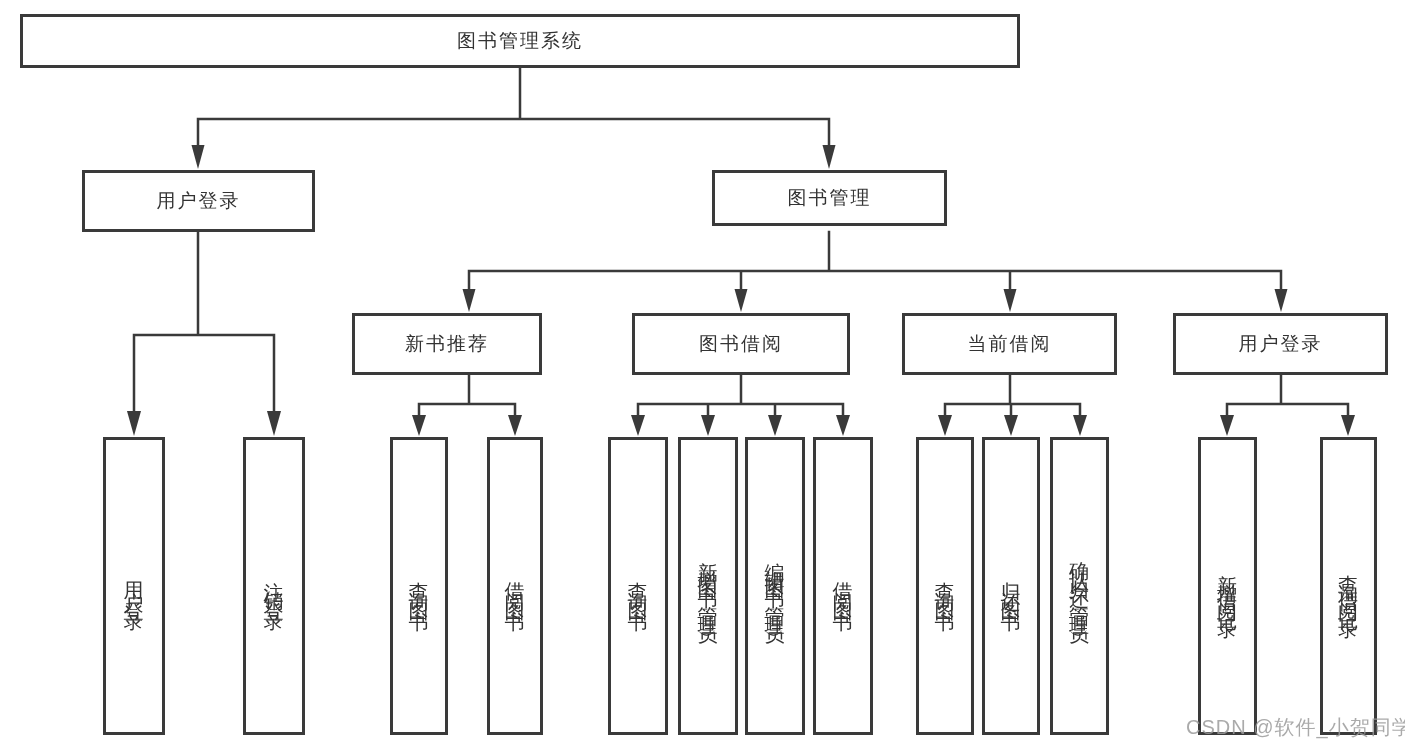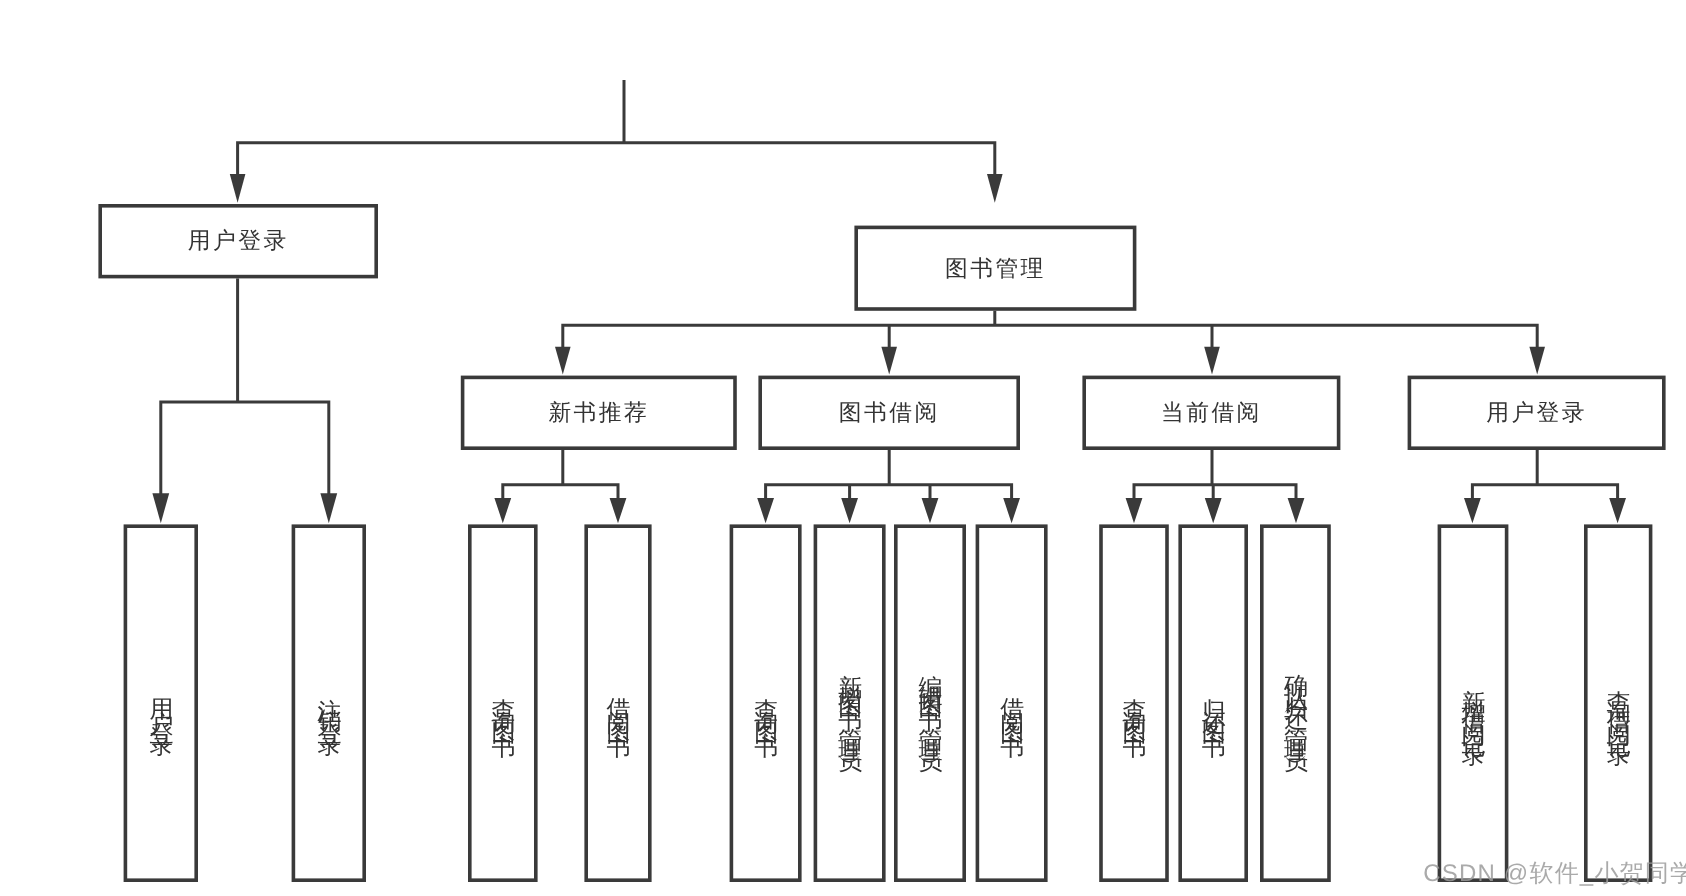--- a/index.html
+++ b/index.html
@@ -95,25 +95,26 @@
 
       <polygon points="938,415 952,415 945,436"></polygon>
       <polygon points="1004,415 1018,415 1011,436"></polygon>
       <polygon points="1073,415 1087,415 1080,436"></polygon>
 
       <polygon points="1220,415 1234,415 1227,436"></polygon>
       <polygon points="1341,415 1355,415 1348,436"></polygon>
     </g>
   </svg>
 
+  <div class="node h-node" style="left:20px;top:14px;width:1000px;height:54px">图书管理系统</div>
 
   <div class="node h-node" style="left:82px;top:170px;width:233px;height:62px">用户登录</div>
-  <div class="node h-node" style="left:712px;top:188px;width:235px;height:71px">图书管理</div>
+  <div class="node h-node" style="left:712px;top:170px;width:235px;height:56px">图书管理</div>
 
-  <div class="node h-node" style="left:384px;top:313px;width:230px;height:62px">新书推荐</div>
+  <div class="node h-node" style="left:352px;top:313px;width:190px;height:62px">新书推荐</div>
   <div class="node h-node" style="left:632px;top:313px;width:218px;height:62px">图书借阅</div>
   <div class="node h-node" style="left:902px;top:313px;width:215px;height:62px">当前借阅</div>
   <div class="node h-node" style="left:1173px;top:313px;width:215px;height:62px">用户登录</div>
 
   <div class="node v-node" style="left:103px;top:437px;width:62px;height:298px">用户登录</div>
   <div class="node v-node" style="left:243px;top:437px;width:62px;height:298px">注销登录</div>
 
   <div class="node v-node" style="left:390px;top:437px;width:58px;height:298px">查询图书</div>
   <div class="node v-node" style="left:487px;top:437px;width:56px;height:298px">借阅图书</div>
 

